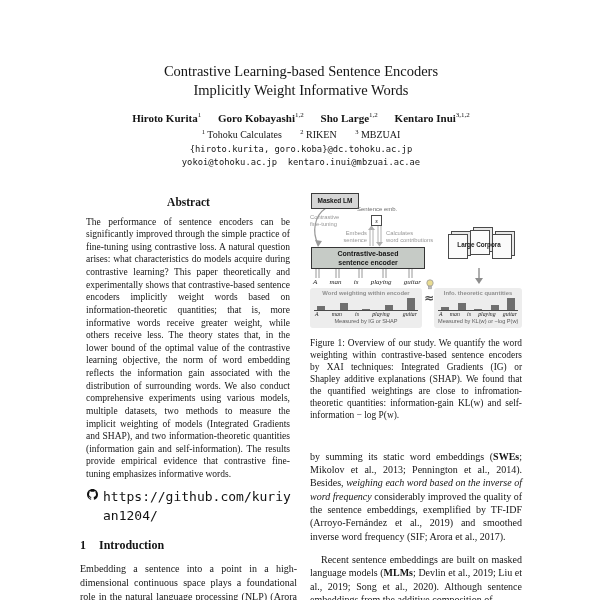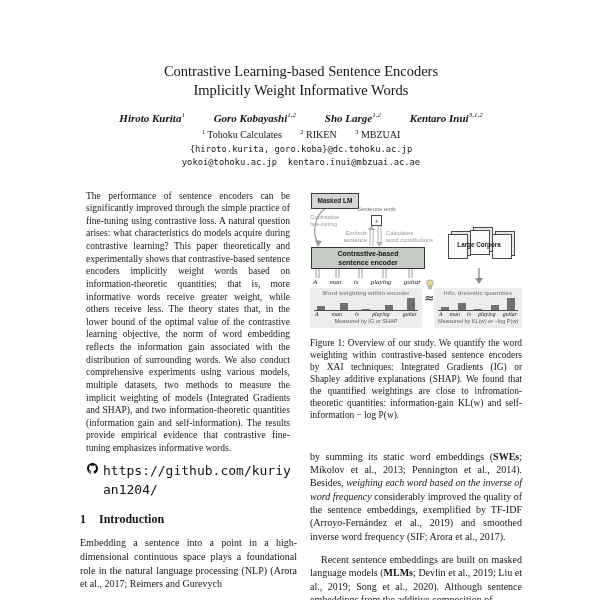--- a/index.html
+++ b/index.html
@@ -6,21 +6,21 @@
   .page{
     width:600px;height:600px;background:#ffffff;overflow:hidden;position:relative;
     font-family:"Liberation Serif",serif;color:#151515;
     -webkit-font-smoothing:antialiased;
   }
   .inner{padding:62px 78px 0 80px;}
 
   
   .title{font-size:14.5px;font-weight:normal;text-align:center;line-height:1.32;}
   .authors{margin-top:11px;text-align:center;font-size:11px;font-weight:bold;}
-  .authors .author{margin:0 13px;white-space:nowrap;font-style:italic;}
+  .authors .author{margin:0 7px;white-space:nowrap;}
   .authors sup{font-size:7px;font-weight:normal;}
   .affils{margin-top:4px;text-align:center;font-size:10px;}
   .affils .affil{margin:0 8px;white-space:nowrap;}
   .affils sup{font-size:6.5px;}
   .emails{margin-top:3px;text-align:center;font-family:"DejaVu Sans Mono",monospace;font-size:8.8px;line-height:1.5;}
   .email-line{white-space:pre;}
 
   
   .columns{display:flex;gap:13px;margin-top:20px;}
   .col-left{width:224px;}
@@ -111,20 +111,21 @@
     </div>
 
     <div class="emails">
       <div class="email-line">{hiroto.kurita, goro.koba}@dc.tohoku.ac.jp</div>
       <div class="email-line">yokoi@tohoku.ac.jp  kentaro.inui@mbzuai.ac.ae</div>
     </div>
 
     <div class="columns">
 
       <div class="col-left">
+        <div class="abstract-heading">Abstract</div>
         <div class="abstract-text">The performance of sentence encoders can be significantly improved through the simple practice of fine-tuning using contrastive loss. A natural question arises: what characteristics do models acquire during contrastive learning? This paper theoretically and experimentally shows that contrastive-based sentence encoders implicitly weight words based on information-theoretic quantities; that is, more informative words receive greater weight, while others receive less. The theory states that, in the lower bound of the optimal value of the contrastive learning objective, the norm of word embedding reflects the information gain associated with the distribution of surrounding words. We also conduct comprehensive experiments using various models, multiple datasets, two methods to measure the implicit weighting of models (Integrated Gradients and SHAP), and two information-theoretic quantities (information gain and self-information). The results provide empirical evidence that contrastive fine-tuning emphasizes informative words.</div>
 
         <div class="repo-link">
           <svg viewBox="0 0 16 16" aria-hidden="true">
             <path fill="#111" d="M8 0C3.58 0 0 3.58 0 8c0 3.54 2.29 6.53 5.47 7.59.4.07.55-.17.55-.38 0-.19-.01-.82-.01-1.49-2.01.37-2.53-.49-2.69-.94-.09-.23-.48-.94-.82-1.13-.28-.15-.68-.52-.01-.53.63-.01 1.08.58 1.23.82.72 1.21 1.87.87 2.33.66.07-.52.28-.87.51-1.07-1.78-.2-3.64-.89-3.64-3.95 0-.87.31-1.59.82-2.15-.08-.2-.36-1.02.08-2.12 0 0 .67-.21 2.2.82.64-.18 1.32-.27 2-.27s1.36.09 2 .27c1.53-1.04 2.2-.82 2.2-.82.44 1.1.16 1.92.08 2.12.51.56.82 1.27.82 2.15 0 3.07-1.87 3.75-3.65 3.95.29.25.54.73.54 1.48 0 1.07-.01 1.93-.01 2.2 0 .21.15.46.55.38A8.01 8.01 0 0 0 16 8c0-4.42-3.58-8-8-8z"></path>
           </svg>
           <div class="repo-url">
             <div>https://github.com/kuriyan1204/</div>
           </div>
         </div>

